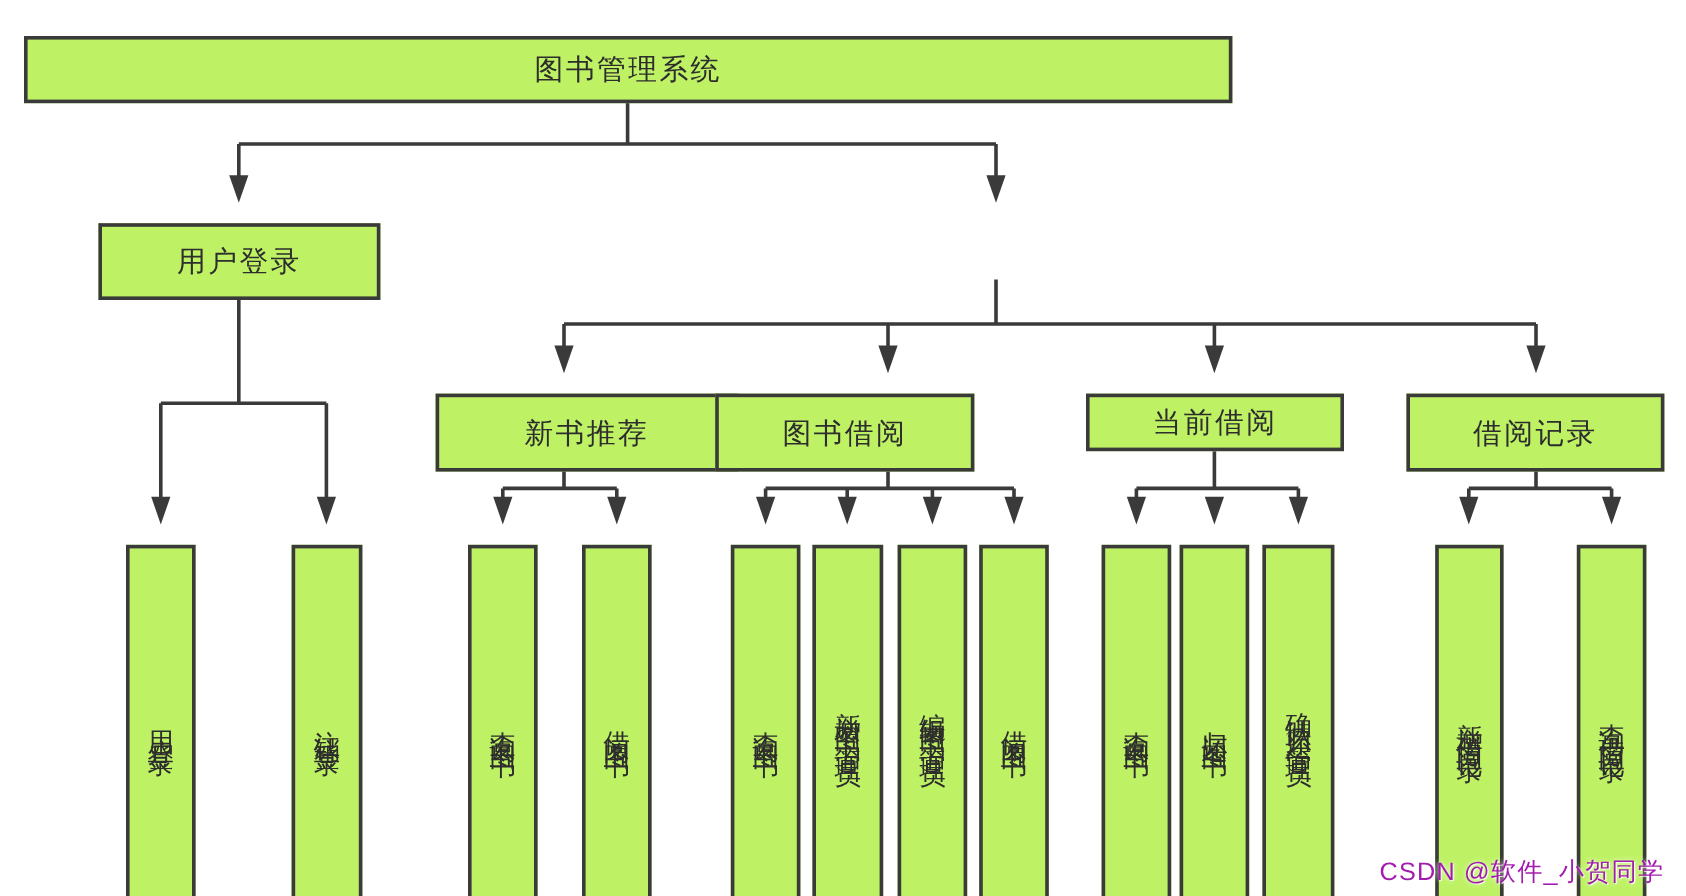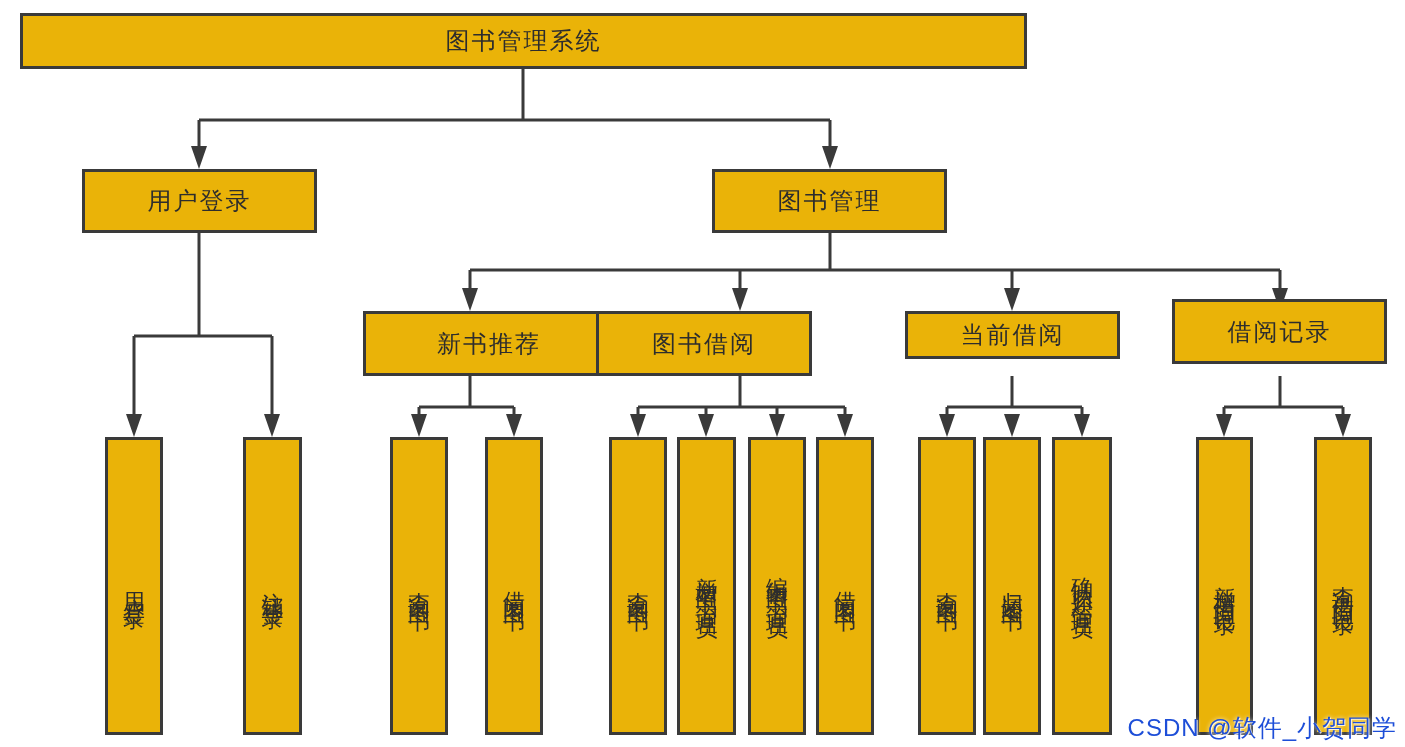--- a/index.html
+++ b/index.html
@@ -11,42 +11,43 @@
     overflow:hidden;
   }
   .connectors {
     position:absolute; left:0; top:0;
     pointer-events:none;
   }
   .box {
     position:absolute;
     box-sizing:border-box;
     border:3px solid #3a3a3a;
-    background:#eab308;
+    background:#bef264;
     display:flex;
     align-items:center;
     justify-content:center;
     color:#2d2d2d;
     z-index:2;
+    margin-top:17px;
   }
   .h { font-size:24px; letter-spacing:2px; }
   .v { font-size:22px; }
   .v .lbl {
     writing-mode:vertical-rl;
     text-orientation:mixed;
     letter-spacing:6px;
     line-height:1;
     white-space:nowrap;
   }
   .watermark {
     position:absolute;
-    right:8px; top:712px;
-    font-size:24px;
+    right:18px; top:712px;
+    font-size:21px;
     letter-spacing:1px;
-    color:#1d4ed8;
+    color:#a21caf;
     z-index:5;
     text-shadow:0 0 4px rgba(255,255,255,.95), 1px 1px 0 rgba(255,255,255,.8);
     white-space:nowrap;
   }
 </style>
 </head>
 <body>
 
 <div class="stage">
 
@@ -109,34 +110,31 @@
     </g>
   </svg>
 
   <div class="box h" style="left:20px;top:13px;width:1007px;height:56px">
     <span class="lbl">图书管理系统</span>
   </div>
 
   <div class="box h" style="left:82px;top:169px;width:235px;height:64px">
     <span class="lbl">用户登录</span>
   </div>
-  <div class="box h" style="left:712px;top:169px;width:235px;height:64px">
-    <span class="lbl">图书管理</span>
-  </div>
 
   <div class="box h" style="left:363px;top:311px;width:252px;height:65px">
     <span class="lbl">新书推荐</span>
   </div>
   <div class="box h" style="left:596px;top:311px;width:216px;height:65px">
     <span class="lbl">图书借阅</span>
   </div>
   <div class="box h" style="left:905px;top:311px;width:215px;height:48px">
     <span class="lbl">当前借阅</span>
   </div>
-  <div class="box h" style="left:1172px;top:299px;width:215px;height:65px">
+  <div class="box h" style="left:1172px;top:311px;width:215px;height:65px">
     <span class="lbl">借阅记录</span>
   </div>
 
   <div class="box v" style="left:105px;top:437px;width:58px;height:298px">
     <span class="lbl">用户登录</span>
   </div>
   <div class="box v" style="left:243px;top:437px;width:59px;height:298px">
     <span class="lbl">注销登录</span>
   </div>
 

